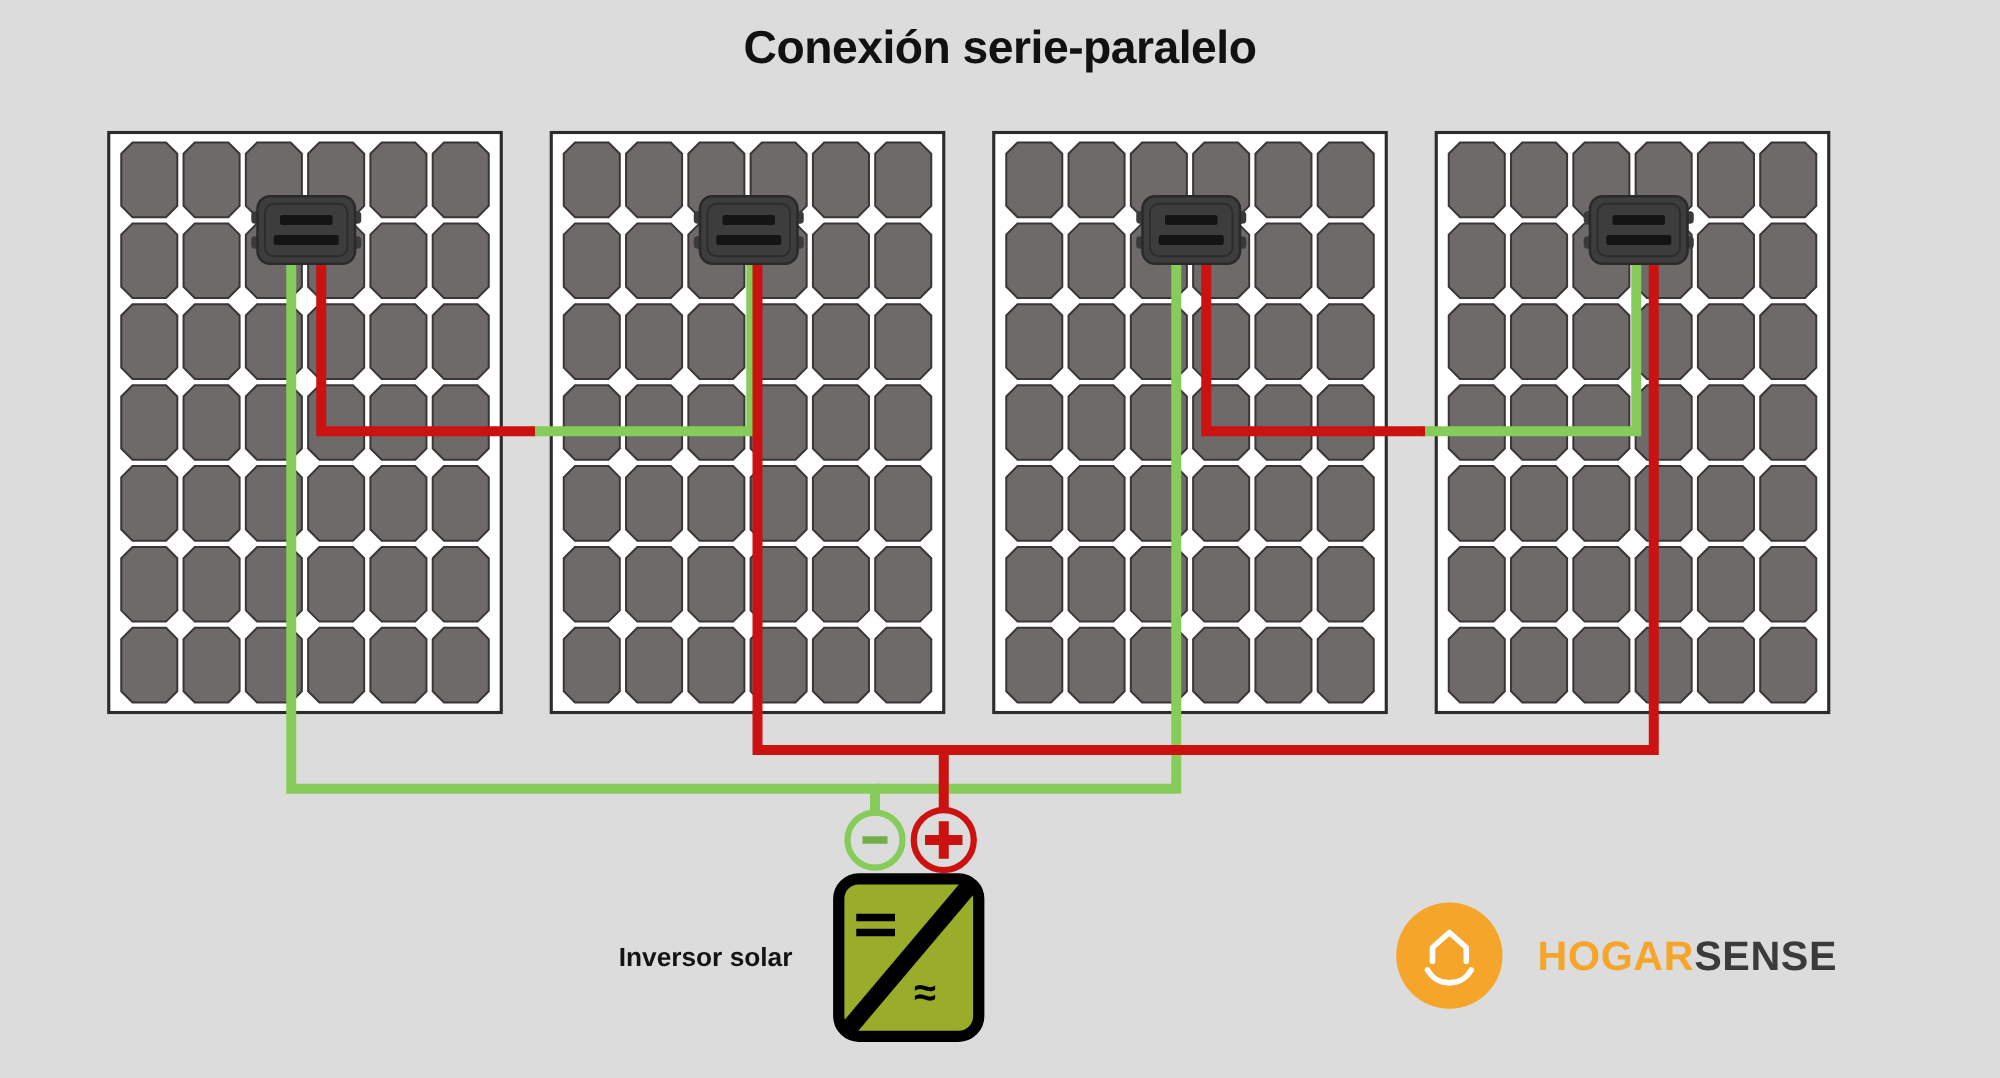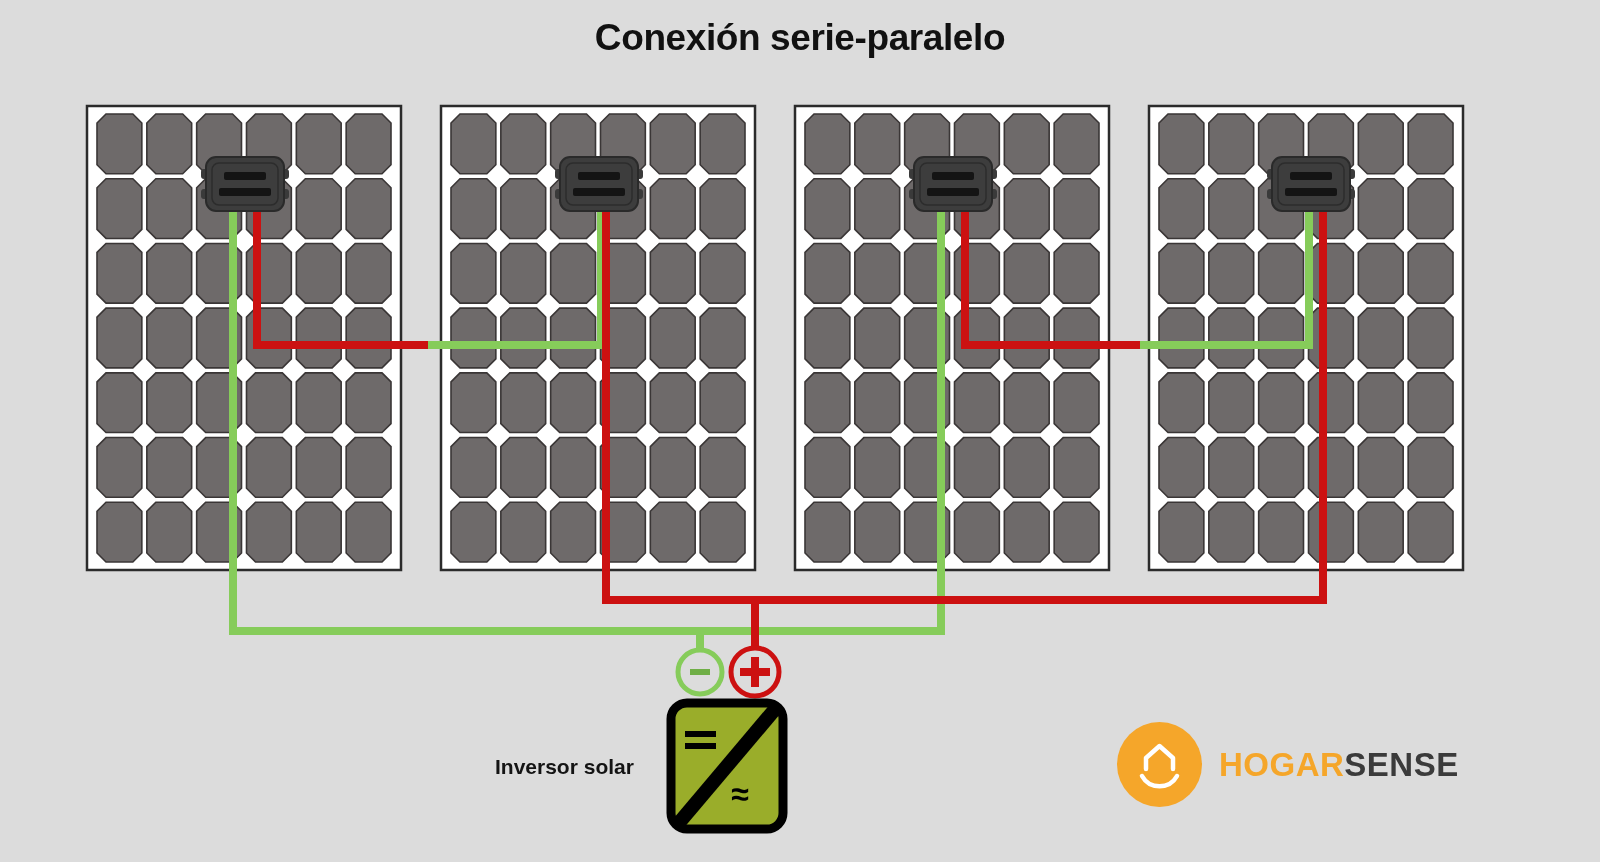--- a/index.html
+++ b/index.html
@@ -27,21 +27,21 @@
     left:495px;top:727px;
     font-size:21px;
     font-weight:bold;
     color:#141414;
     white-space:nowrap;
     margin-top:28px;
   }
   .brand{
     position:absolute;
     left:1117px;top:722px;
-    display:flex;align-items:center;gap:17px;
+    display:flex;align-items:center;gap:28px;
   }
   .brand-mark{
     width:85px;height:85px;border-radius:50%;
     background:#f5a62a;
     position:relative;
   }
   .brand-text{
     font-size:33px;font-weight:bold;letter-spacing:0.5px;
   }
   .brand-text .b1{color:#f5a62a;}

